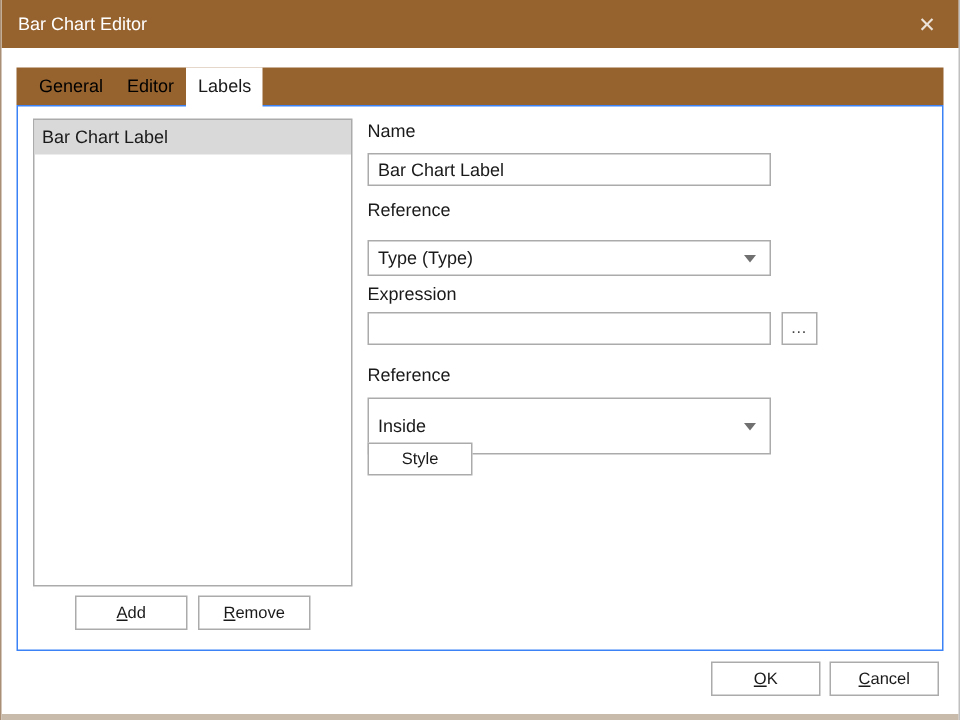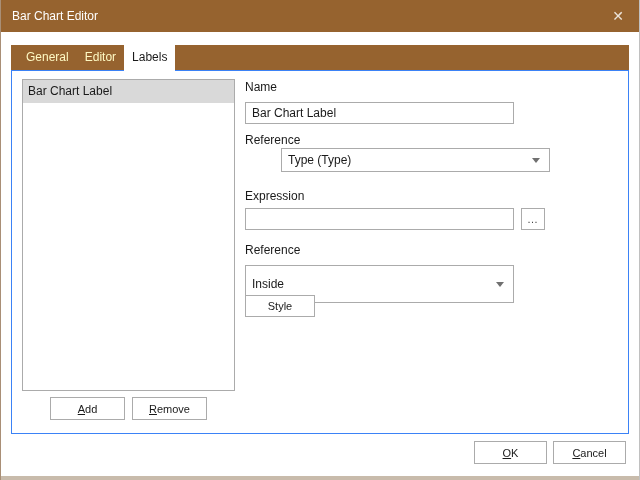--- a/index.html
+++ b/index.html
@@ -34,21 +34,21 @@
   
   .tabstrip {
     position: absolute; left:10px; top:45px; width:618px; height:25px;
     background: #96632F;
     display: flex; padding-left: 7px;
     z-index: 3;
   }
   .tab {
     height: 43px; line-height: 25px;
     padding: 0 8px;
-    color: #fef9c3; cursor: pointer;
+    color: #000000; cursor: pointer;
   }
   .tab.active {
     background: #fff; color: #1a1a1a;
     height: 27px; 
   }
   
   .panel {
     position: absolute; left:10px; top:70px; width:618px; height:364px;
     background: #fff;
     border: 1px solid #3b82f6;
@@ -94,21 +94,21 @@
   }
   .in-name       { top:31px;  }
   .in-expression { top:137px; }
   .combobox {
     position: absolute; left:233px; width:269px; height:24px;
     border: 1px solid #ababab; background:#fff;
     display:flex; align-items:center;
     padding: 0 6px;
     cursor: pointer;
   }
-  .cb-reference { top:77px;margin-left:36px;  }
+  .cb-reference { top:89px;  }
   .cb-location  { top:194px; height:38px; }
   .chevron {
     position:absolute; right:9px; top:50%;
     margin-top:-2px;
     width:0; height:0;
     border-left:4px solid transparent;
     border-right:4px solid transparent;
     border-top:5px solid #707070;
   }
   .btn-browse {

